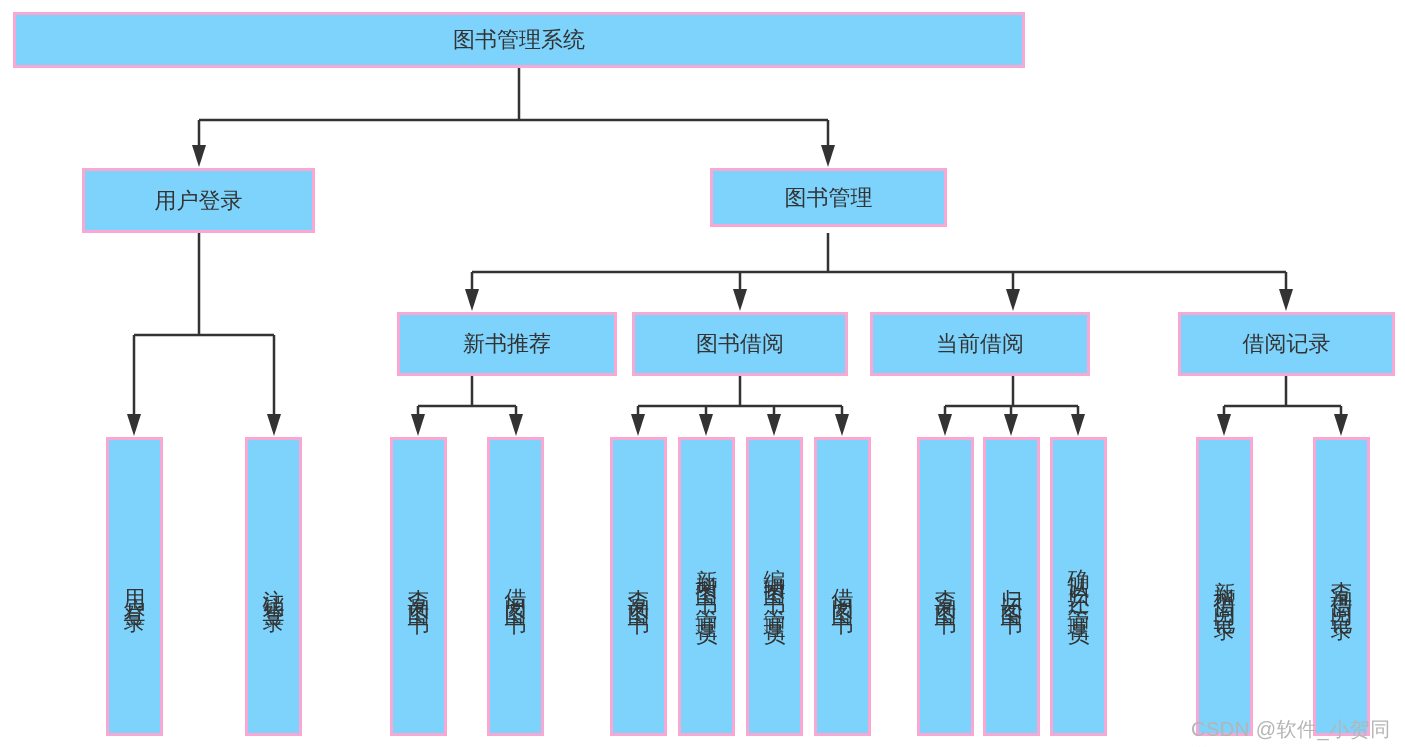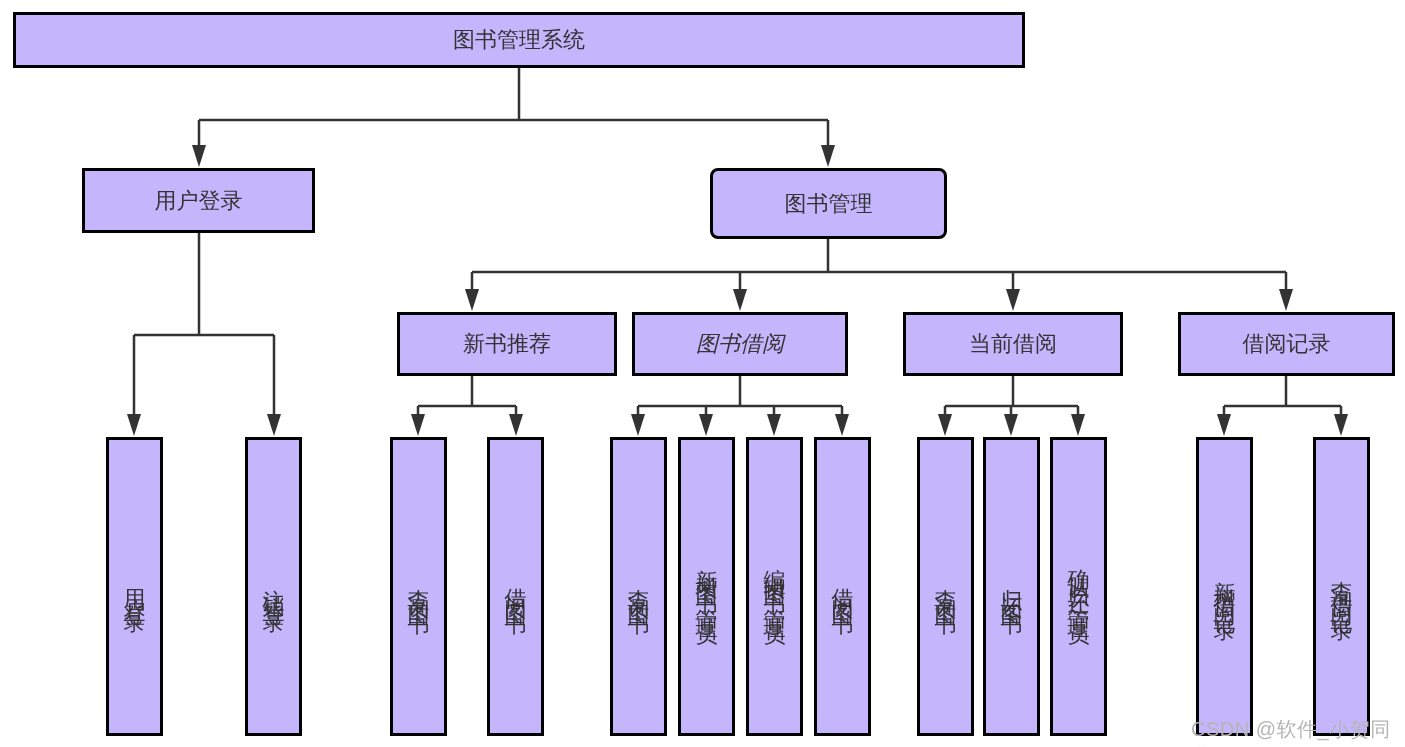--- a/index.html
+++ b/index.html
@@ -10,22 +10,22 @@
     background: #ffffff;
     font-family: "Liberation Sans", "DejaVu Sans", sans-serif;
     overflow: hidden;
   }
   .wires { position: absolute; left: 0; top: 0; }
   .wires path { stroke: #333333; stroke-width: 2.5; fill: none; }
   .wires polygon { fill: #333333; stroke: none; }
   .box {
     position: absolute;
     box-sizing: border-box;
-    background: #c4b5fd;
-    border: 3px solid #000000;
+    background: #7dd3fc;
+    border: 3px solid #f9a8d4;
     color: #333333;
     display: flex;
     align-items: center;
     justify-content: center;
     font-size: 22px;
     text-align: center;
     white-space: nowrap;
   }
   .vbox {
     writing-mode: vertical-rl;
@@ -85,25 +85,25 @@
       <polygon points="1004,414 1018,414 1011,436"></polygon>
       <polygon points="1071,414 1085,414 1078,436"></polygon>
       <polygon points="1217,414 1231,414 1224,436"></polygon>
       <polygon points="1334,414 1348,414 1341,436"></polygon>
     </g>
   </svg>
 
   <div class="box" style="left:13px; top:12px; width:1012px; height:56px;">图书管理系统</div>
 
   <div class="box" style="left:82px; top:168px; width:233px; height:65px;">用户登录</div>
-  <div class="box" style="left:710px; top:168px; width:237px; height:71px;border-radius:8px;">图书管理</div>
+  <div class="box" style="left:710px; top:168px; width:237px; height:59px;">图书管理</div>
 
   <div class="box" style="left:362px; top:312px; width:220px; height:64px;margin-left:35px;">新书推荐</div>
-  <div class="box" style="left:632px; top:312px; width:216px; height:64px;font-style:italic;">图书借阅</div>
-  <div class="box" style="left:903px; top:312px; width:220px; height:64px;">当前借阅</div>
+  <div class="box" style="left:632px; top:312px; width:216px; height:64px;">图书借阅</div>
+  <div class="box" style="left:870px; top:312px; width:220px; height:64px;">当前借阅</div>
   <div class="box" style="left:1178px; top:312px; width:217px; height:64px;">借阅记录</div>
 
   <div class="box vbox" style="left:106px; top:437px; width:57px; height:299px;">用户登录</div>
   <div class="box vbox" style="left:245px; top:437px; width:57px; height:299px;">注销登录</div>
 
   <div class="box vbox" style="left:390px; top:437px; width:57px; height:299px;">查询图书</div>
   <div class="box vbox" style="left:487px; top:437px; width:57px; height:299px;">借阅图书</div>
 
   <div class="box vbox" style="left:610px; top:437px; width:57px; height:299px;">查询图书</div>
   <div class="box vbox" style="left:678px; top:437px; width:57px; height:299px;">新增图书（管理员）</div>

